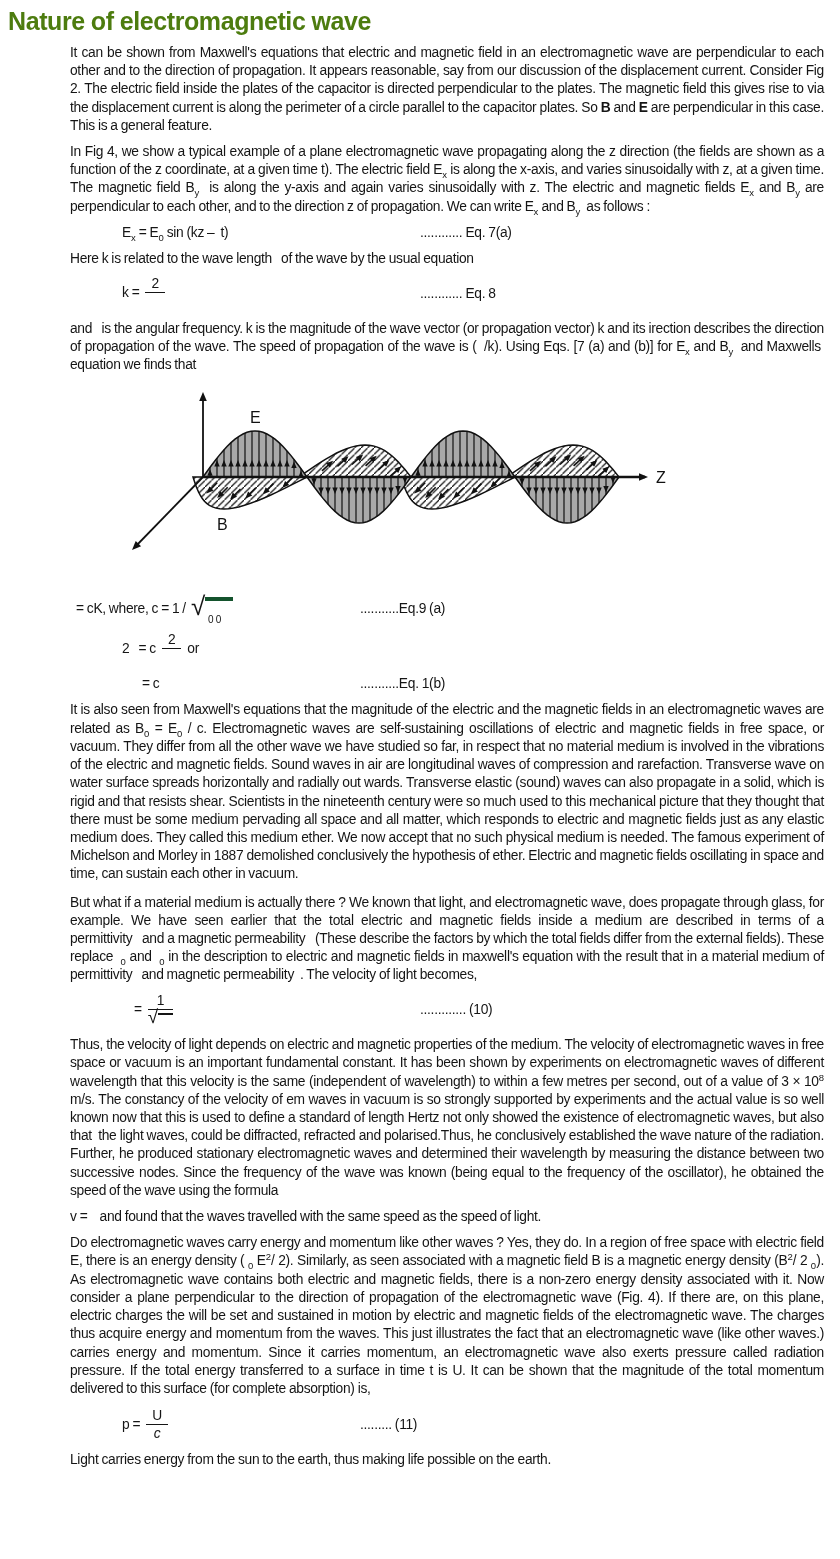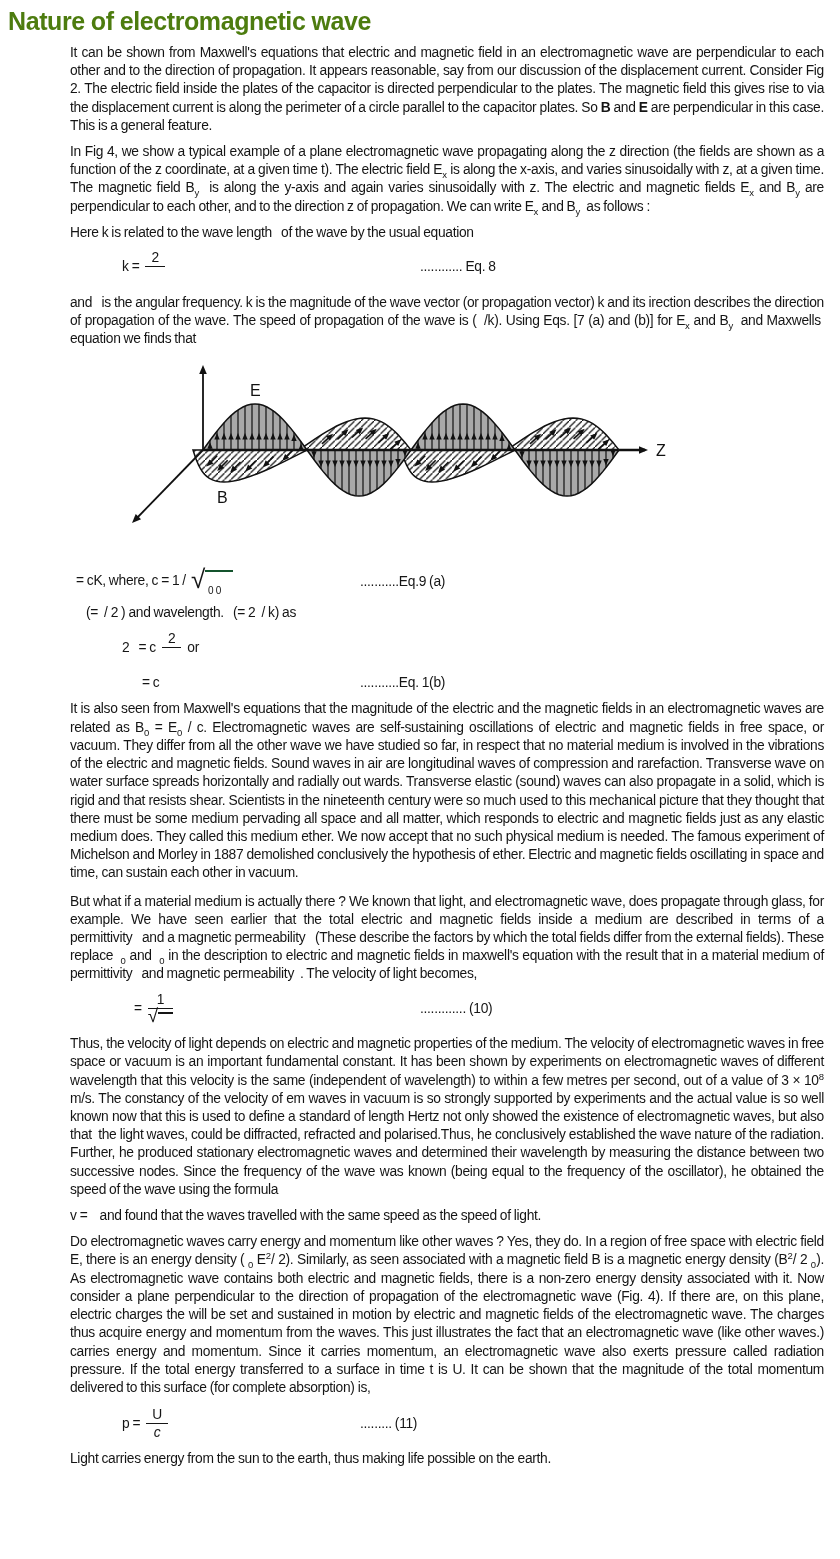--- a/index.html
+++ b/index.html
@@ -21,38 +21,42 @@
   .eq9a{padding-left:14px;margin:6px 0 3px;}
   .eq2pi{padding-left:60px;margin:7px 0 5px;}
   .eq9b{padding-left:80px;margin:9px 0 4px;}
   .eq10{padding-left:72px;margin:8px 0 9px;}
   .eq11{padding-left:60px;margin:10px 0 7px;}
   .frac{display:inline-block;vertical-align:middle;text-align:center;margin:0 3px;}
   .fnum{display:block;padding:0 6px 1px;border-bottom:1.8px solid #151515;line-height:1.1;}
   .fden{display:block;min-height:16px;line-height:1.2;padding-top:1px;}
   .rad{display:inline-flex;align-items:flex-start;vertical-align:middle;margin:0 2px;}
   .rsign{font-size:26px;line-height:18px;transform:translateY(3px);}
-  .rbody{border-top:2px solid #14532d;font-size:10px;letter-spacing:0;padding:14px 12px 0 3px;line-height:1;margin-top:3px;}
+  .rbody{border-top:4px solid #14532d;font-size:10px;letter-spacing:0;padding:14px 12px 0 3px;line-height:1;margin-top:3px;}
   .r2sign{font-size:19px;line-height:12px;}
   .r2bar{display:inline-block;width:15px;height:8px;border-top:2px solid #151515;margin-top:2px;}
   
   .figure{position:relative;height:205px;margin:2px 0 0 0;}
   .figure svg{display:block;}
   .figure text{font-size:16px;fill:#111;}
 </style>
 </head>
 <body>
 
 <h1>Nature of electromagnetic wave</h1>
 
 <div class="body-text">
 
   <p>It can be shown from Maxwell's equations that electric and magnetic field in an electromagnetic wave are perpendicular to each other and to the direction of propagation. It appears reasonable, say from our discussion of the displacement current. Consider Fig 2. The electric field inside the plates of the capacitor is directed perpendicular to the plates. The magnetic field this gives rise to via the displacement current is along the perimeter of a circle parallel to the capacitor plates. So <b>B</b> and <b>E</b> are perpendicular in this case. This is a general feature.</p>
   <p>In Fig 4, we show a typical example of a plane electromagnetic wave propagating along the z direction (the fields are shown as a function of the z coordinate, at a given time t). The electric field E<sub>x</sub> is along the x-axis, and varies sinusoidally with z, at a given time. The magnetic field B<sub>y</sub>&nbsp; is along the y-axis and again varies sinusoidally with z. The electric and magnetic fields E<sub>x</sub> and B<sub>y</sub> are perpendicular to each other, and to the direction z of propagation. We can write E<sub>x</sub> and B<sub>y</sub>&nbsp; as follows :</p>
 
+  <div class="eq eq7" style="--tg:358px">
+    <span class="formula">E<sub>x</sub> = E<sub>0</sub> sin (kz –&nbsp;&nbsp;t)</span>
+    <span class="eqtag">............ Eq. 7(a)</span>
+  </div>
 
   <p class="line">Here k is related to the wave length&nbsp;&nbsp;&nbsp;of the wave by the usual equation</p>
 
   <div class="eq eq8" style="--tg:358px">
     <span>k =</span>
     <span class="frac"><span class="fnum">2</span><span class="fden">&nbsp;</span></span>
     <span class="eqtag">............ Eq. 8</span>
   </div>
 
   <p>and&nbsp;&nbsp;&nbsp;is the angular frequency. k is the magnitude of the wave vector (or propagation vector) k and its irection describes the direction of propagation of the wave. The speed of propagation of the wave is (&nbsp;&nbsp;/k). Using Eqs. [7 (a) and (b)] for E<sub>x</sub> and B<sub>y</sub>&nbsp; and Maxwells&nbsp; equation we finds that</p>
@@ -248,21 +252,20 @@
 
   <div class="eq eq9a" style="--tg:298px">
     <span>= cK, where, c = 1 /</span>
     <span class="rad">
         <span class="rsign">√</span>
         <span class="rbody">0  0</span>
       </span>
     <span class="eqtag">...........Eq.9 (a)</span>
   </div>
 
-  <p class="line indent1">(=&nbsp;&nbsp;/ 2&nbsp;) and wavelength.&nbsp;&nbsp;&nbsp;(= 2&nbsp;&nbsp;/ k) as</p>
 
   <div class="eq eq2pi">
     <span>2</span>&nbsp;&nbsp;&nbsp;<span>= c</span>
     <span class="frac"><span class="fnum">2</span><span class="fden">&nbsp;</span></span>&nbsp;<span>or</span>
   </div>
 
   <div class="eq eq9b" style="--tg:298px">
     <span>= c</span>
     <span class="eqtag">...........Eq. 1(b)</span>
   </div>

